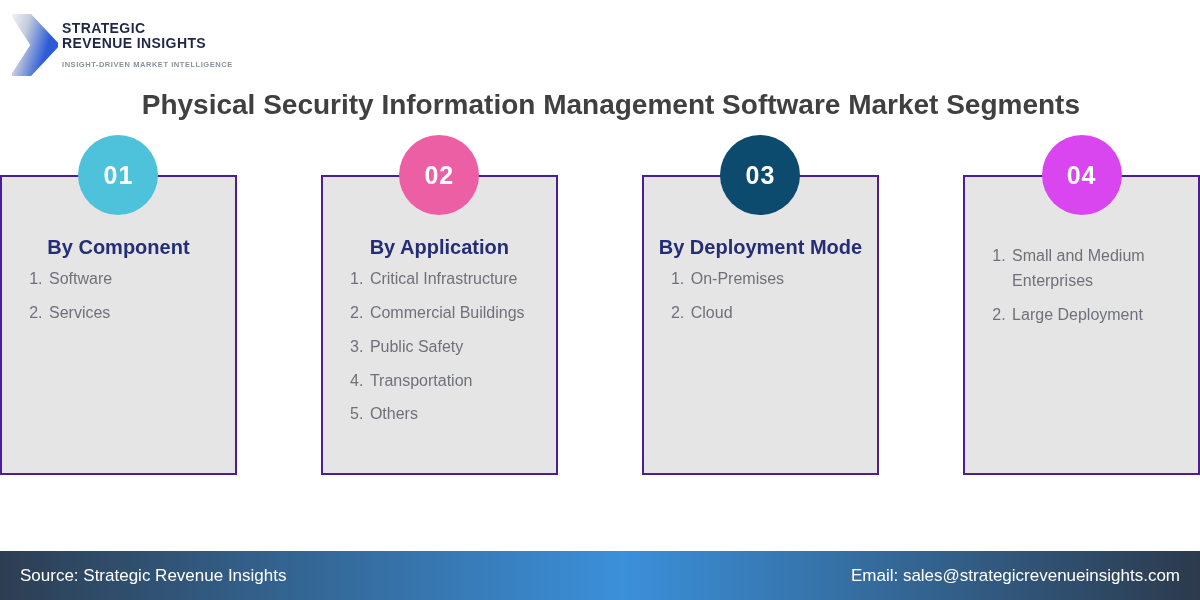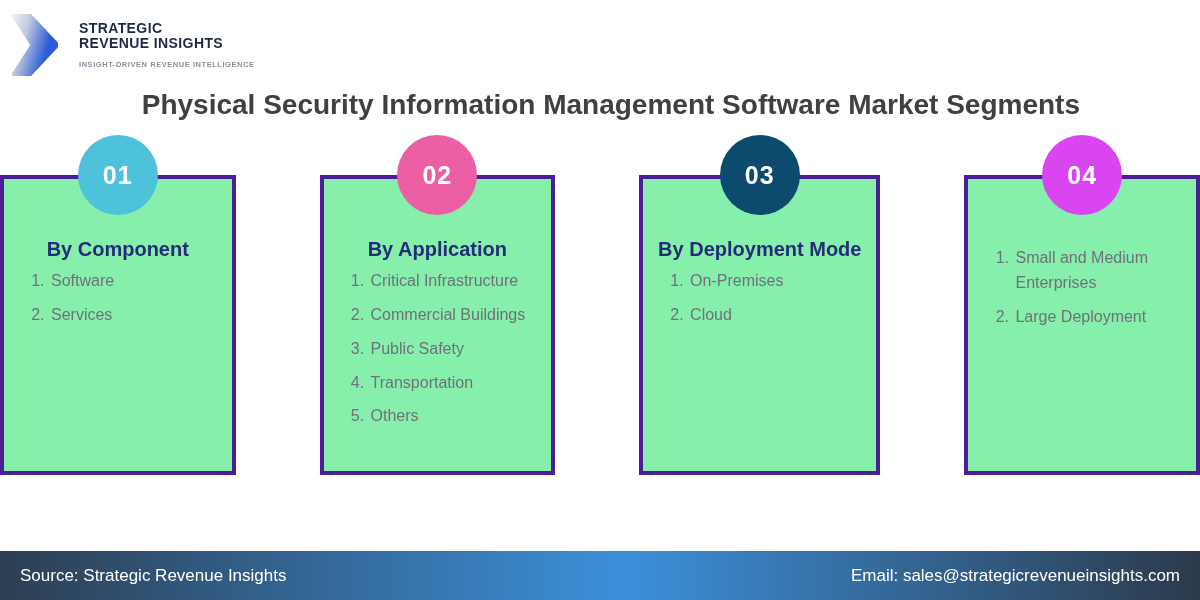--- a/index.html
+++ b/index.html
@@ -5,21 +5,21 @@
   * { box-sizing: border-box; }
   html,body { margin:0; padding:0; }
   body { background:#ffffff; }
   .page {
     position:relative; width:1200px; height:600px; background:#ffffff;
     font-family:"Liberation Sans", sans-serif; overflow:hidden;
   }
 
   
   .header { padding:14px 0 0 12px; }
-  .logo { display:flex; align-items:center; gap:21px; }
+  .logo { display:flex; align-items:center; gap:4px; }
   .logo-mark { width:46px; height:62px; flex:0 0 auto; }
   .brand-name { line-height:1.12; }
   .brand-line { color:#1f2749; font-weight:bold; font-size:14px; letter-spacing:0.4px; }
   .brand-tagline { color:#8b909b; font-size:7.5px; font-weight:600; letter-spacing:0.55px; margin-top:9px; }
 
   
   .title {
     margin:14px auto 8px; max-width:960px; text-align:right;
     color:#404040; font-size:28px; line-height:1.08; font-weight:bold;
   }
@@ -27,22 +27,22 @@
   
   .cards { display:flex; justify-content:center; gap:84px; margin-top:15px; }
   .card-wrap { position:relative; width:250px; }
   .badge {
     position:absolute; top:0; left:50%; transform:translateX(-50%);
     width:80px; height:80px; border-radius:50%;
     display:flex; align-items:center; justify-content:center;
     color:#ffffff; font-size:25px; font-weight:bold; letter-spacing:1px; z-index:2;
   }
   .card {
-    margin-top:40px; height:300px; background:#86efac;
-    border:4px solid #4c1d95; padding:59px 15px 0;
+    margin-top:40px; height:300px; background:#e5e5e5;
+    border:2px solid #4c1d95; padding:59px 15px 0;
   }
   .card-heading { margin:0; text-align:center; color:#252d76; font-size:20px; font-weight:bold; white-space:nowrap; }
   .card-list { margin:8px 0 0; padding-left:30px; color:#70707a; font-size:16px; }
   .card-list li { margin-bottom:9px; line-height:1.55; padding-left:2px; }
 
   
   .footer {
     position:absolute; left:0; bottom:0; width:1200px; height:49px;
     display:flex; align-items:center; justify-content:space-between;
     padding:0 20px; color:#ffffff; font-size:17px;
@@ -63,21 +63,21 @@
             <stop offset="0%" stop-color="#f1f2f5"></stop>
             <stop offset="35%" stop-color="#c4cbdc"></stop>
             <stop offset="85%" stop-color="#2c5cd8"></stop>
           </linearGradient>
         </defs>
         <polygon points="0,0 17,0 46,31 17,62 0,62 20,31" fill="url(#lg-chev)" stroke="url(#lg-chev)" stroke-width="3" stroke-linejoin="round"></polygon>
       </svg>
       <div class="brand-name">
         <div class="brand-line">STRATEGIC</div>
         <div class="brand-line">REVENUE INSIGHTS</div>
-        <div class="brand-tagline">INSIGHT-DRIVEN REVENUE INTELLIGENCE</div>
+        <div class="brand-tagline">INSIGHT-DRIVEN MARKET INTELLIGENCE</div>
       </div>
     </div>
   </div>
 
   <h1 class="title">Physical Security Information Management Software Market Segments</h1>
 
   <div class="cards">
 
     <div class="card-wrap">
       <div class="badge" style="background: rgb(78, 193, 219);">01</div>

